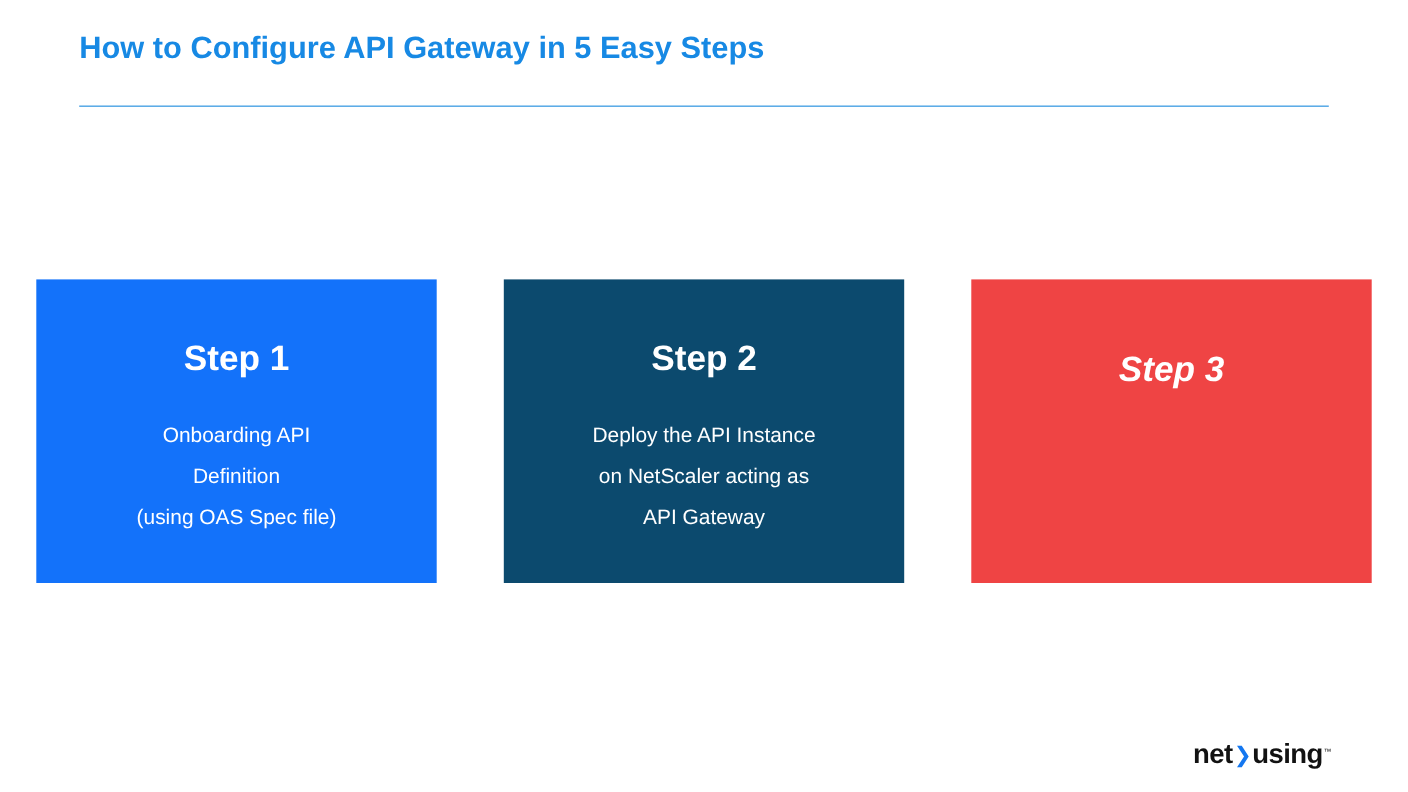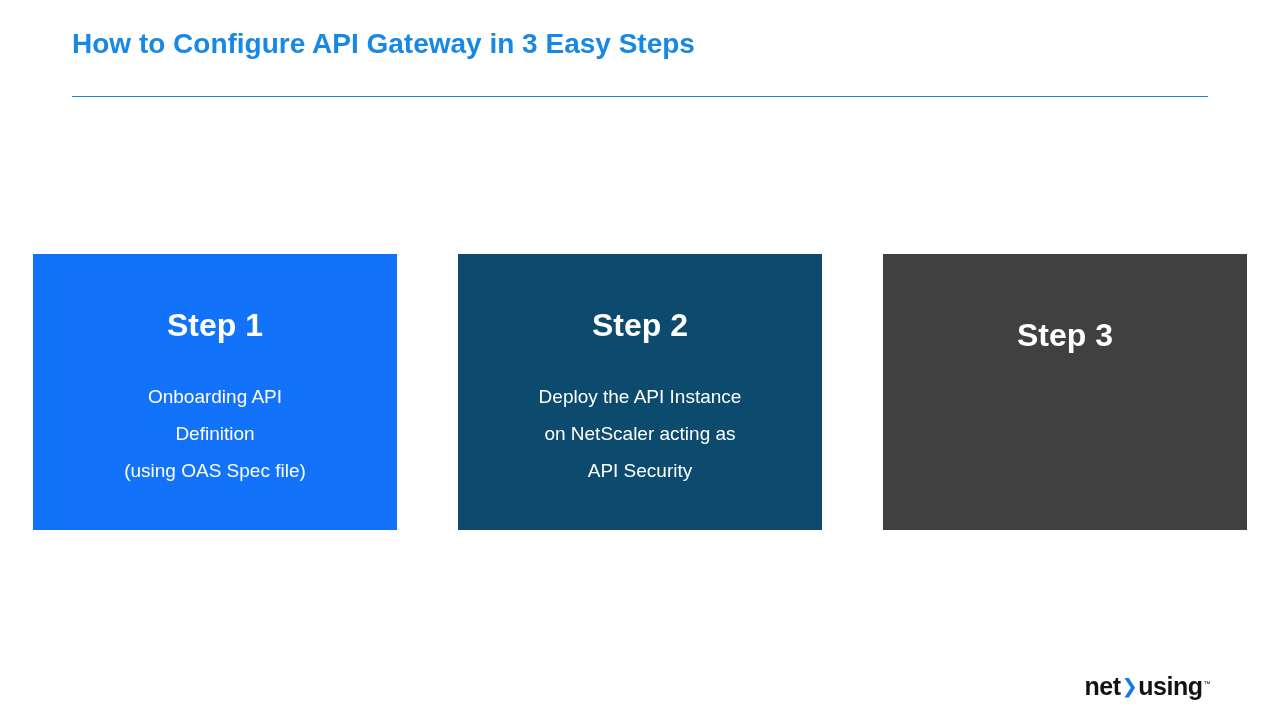--- a/index.html
+++ b/index.html
@@ -94,41 +94,41 @@
     margin-left: 1px;
     align-self: flex-end;
     transform: translateY(-2px);
   }
 </style>
 </head>
 <body>
 
 <div class="slide">
 
-  <h1 class="slide-title">How to Configure API Gateway in 3 Easy Steps</h1>
+  <h1 class="slide-title">How to Configure API Gateway in 5 Easy Steps</h1>
 
   <div class="title-divider"></div>
 
   <div class="steps-row">
 
     <div class="step-card card-1" style="background: rgb(19, 114, 250);">
       <div class="step-heading">Step 1</div>
       <div class="step-body">Onboarding API
 Definition
 (using OAS Spec file)</div>
     </div>
 
     <div class="step-card card-2" style="background: #0c4a6e;">
       <div class="step-heading">Step 2</div>
       <div class="step-body">Deploy the API Instance
 on NetScaler acting as
-API Security</div>
+API Gateway</div>
     </div>
 
-    <div class="step-card card-3" style="background: #404040;">
+    <div class="step-card card-3" style="background: #ef4444; font-style: italic;">
       <div class="step-heading">Step 3</div>
     </div>
 
   </div>
 
   <div class="logo">
     <span>net</span>
     <span class="logo-chevron">❯</span>
     <span>using</span>
     <span class="logo-tm">™</span>

